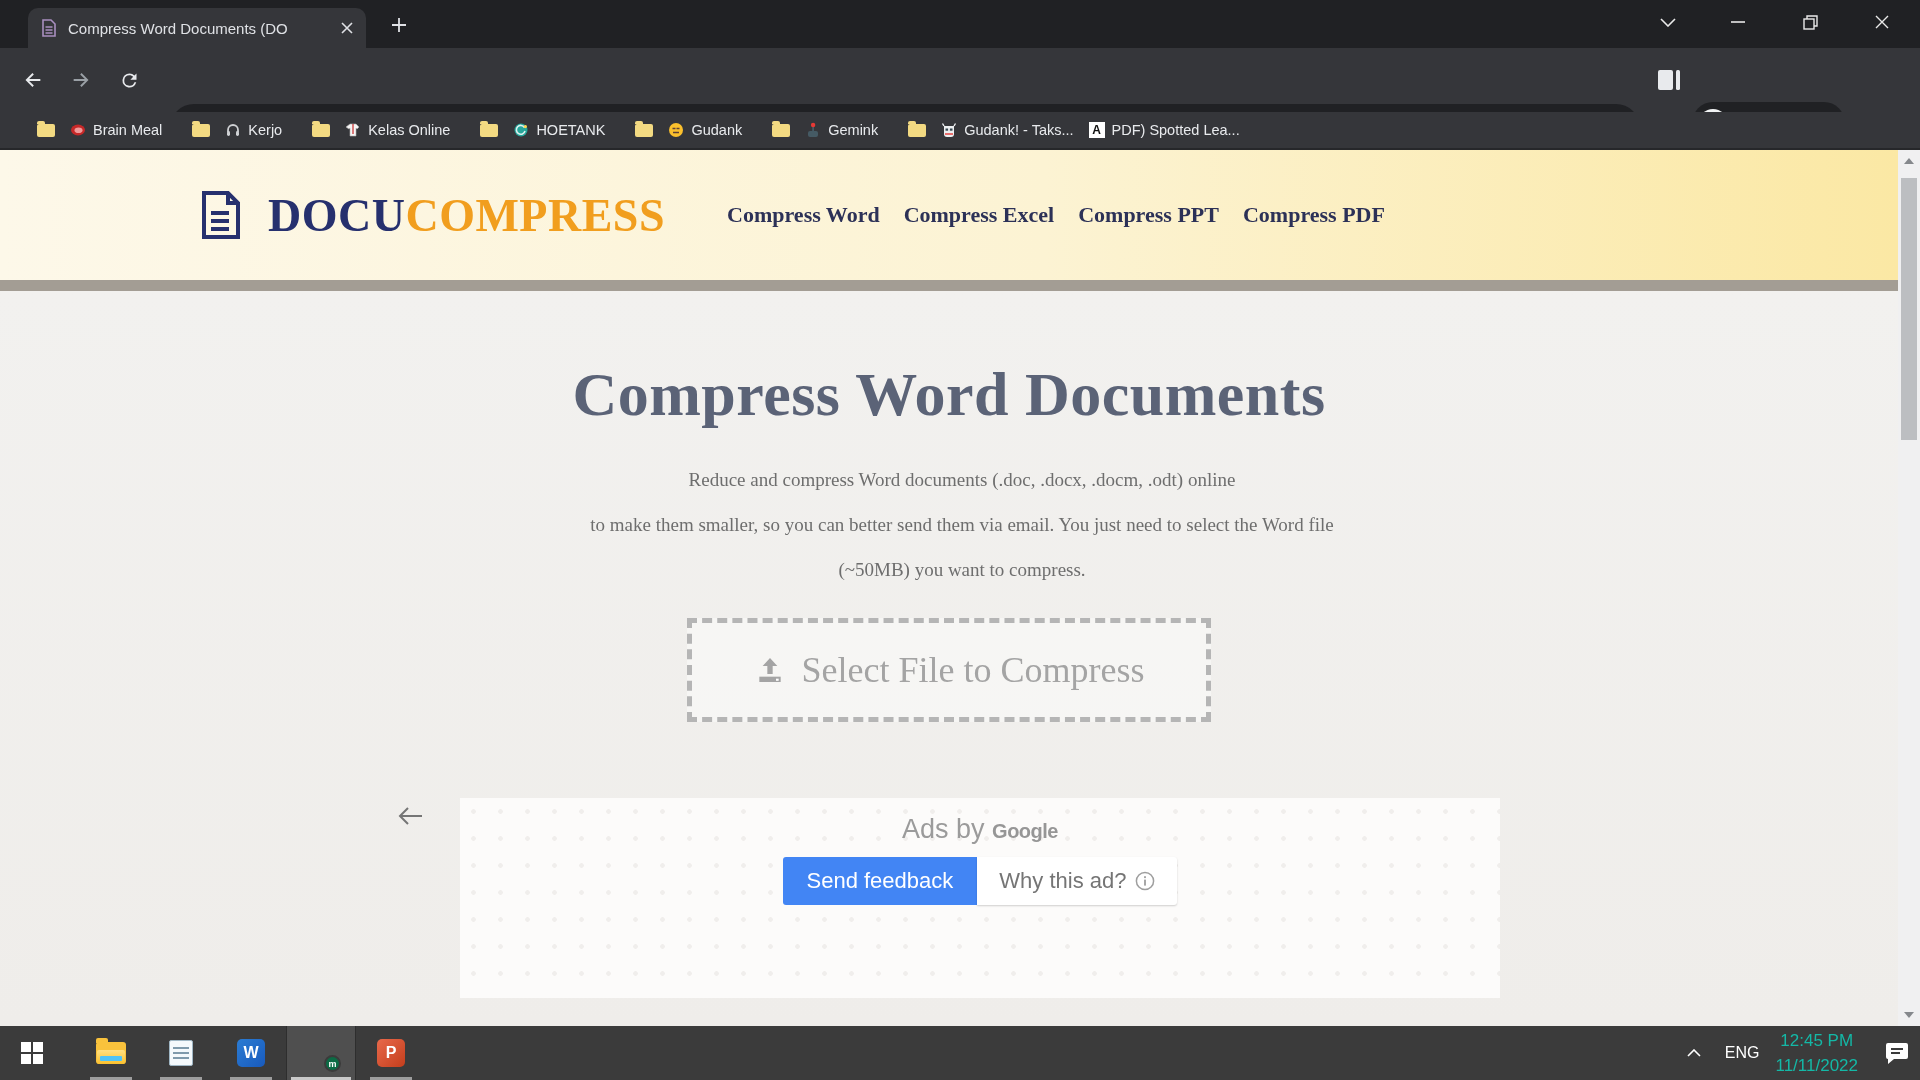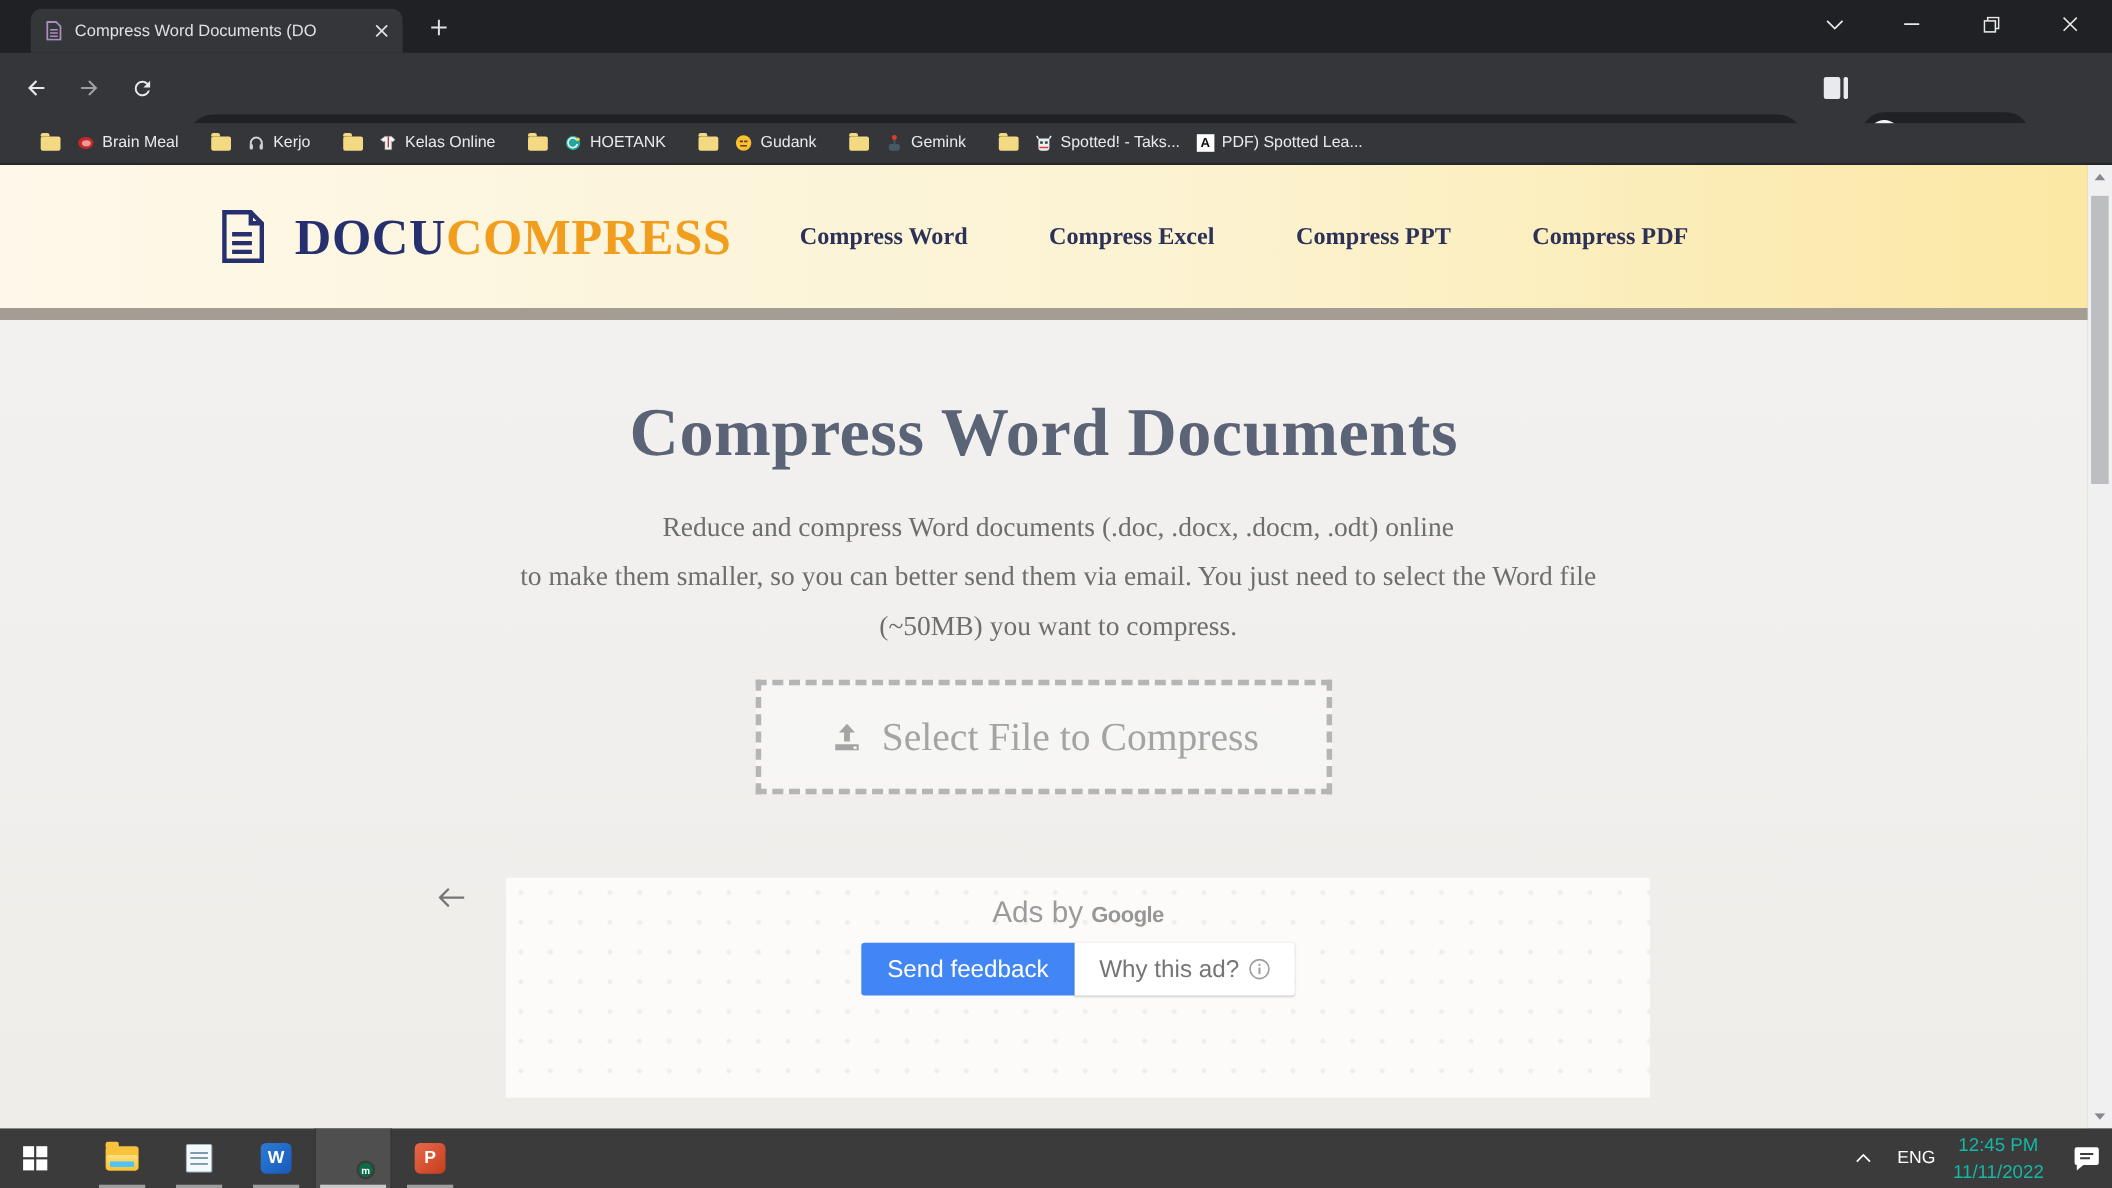--- a/index.html
+++ b/index.html
@@ -41,27 +41,27 @@
   .bm-item { display:flex; align-items:center; gap:7px; margin-right:15px; color:#e8eaed; font-size:14.5px; white-space:nowrap; cursor:pointer; }
   .bm-ic { width:16px; height:16px; flex:0 0 auto; display:grid; place-items:center; }
   .ic-a-box { width:16px; height:16px; background:#fff; color:#111; font-weight:700; font-size:12px; display:grid; place-items:center; }
 
   
   .page { position:absolute; top:150px; left:0; width:1898px; height:876px; background:#f1efed; overflow:hidden; }
   .siteheader { height:130px; background:linear-gradient(90deg,#fdf8e9 0%,#fcf3d3 55%,#fbe8a4 100%); display:flex; align-items:center; }
   .logo { margin-left:200px; display:flex; align-items:center; gap:28px; cursor:pointer; }
   .logo-text { font-family:"Liberation Serif", serif; font-weight:700; font-size:46px; letter-spacing:.5px; }
   .logo-docu { color:#26306e; } .logo-compress { color:#f19e1e; }
-  .sitenav { margin-left:62px; display:flex; gap:74px; font-family:"Liberation Serif", serif; font-weight:700; font-size:22px; color:#2c3157; }
+  .sitenav { margin-left:62px; display:flex; gap:24px; font-family:"Liberation Serif", serif; font-weight:700; font-size:22px; color:#2c3157; }
   .sitenav div { cursor:pointer; }
   .separator { height:11px; background:#a39d94; }
   .main { position:relative; height:735px; background:linear-gradient(180deg,#f2f1ef 0%, #efedea 100%); }
   .h1 { padding-top:62px; text-align:center; font-family:"Liberation Serif", serif; font-weight:700; font-size:62px;
         line-height:82px; color:#5b6377; letter-spacing:.5px; }
-  .desc { margin-top:22px; text-align:center; font-family:"Liberation Serif", serif; font-size:25px; line-height:45px; color:#6e6e6e;padding-left:26px; }
+  .desc { margin-top:22px; text-align:center; font-family:"Liberation Serif", serif; font-size:19px; line-height:45px; color:#6e6e6e;padding-left:26px; }
   .uploadbox { width:524px; height:104px; margin:26px auto 0; border:5px dashed #b5b5b5; background:rgba(255,255,255,.42);
                display:flex; align-items:center; justify-content:center; gap:16px; cursor:pointer; }
   .upload-label { font-family:Liberation Serif, serif; font-size:36px; color:#a4a4a4; }
   .adzone { position:relative; margin-top:76px; height:200px; }
   .ad-back { position:absolute; left:398px; top:8px; color:#757575; }
   .ad-panel { position:absolute; left:460px; top:0; width:1040px; height:200px; background:#fcfbfa;
               background-image:radial-gradient(#f0eeec 2px, transparent 2.6px); background-size:27px 27px; text-align:center; }
   .ads-by { padding-top:16px; font-size:27px; color:#9b9b9b; }
   .g-word { font-weight:700; font-size:20px; color:#969696; letter-spacing:-.5px; }
   .ad-buttons { margin-top:12px; display:flex; justify-content:center; align-items:stretch; }
@@ -286,21 +286,21 @@
     <div class="bm-item">
       <span class="bm-ic">
           <svg width="16" height="16" viewBox="0 0 16 16">
             <path d="M3 4h10v8a3 3 0 0 1-3 3H6a3 3 0 0 1-3-3z" fill="#eceff1"></path>
             <path d="M3 4l-1.5-2.5M13 4l1.5-2.5" stroke="#eceff1" stroke-width="1.4"></path>
             <rect x="4.5" y="6.5" width="2.6" height="2.2" fill="#37474f"></rect>
             <rect x="8.9" y="6.5" width="2.6" height="2.2" fill="#37474f"></rect>
             <path d="M4 12h8" stroke="#e53935" stroke-width="1.4"></path>
           </svg>
         </span>
-      <span>Spotted! - Taks...</span>
+      <span>Gudank! - Taks...</span>
     </div>
     <div class="bm-item">
       <span class="ic-a-box">A</span>
       <span>PDF) Spotted Lea...</span>
     </div>
   </div>
 
   <div class="page">
     <div class="siteheader">
       <div class="logo">

